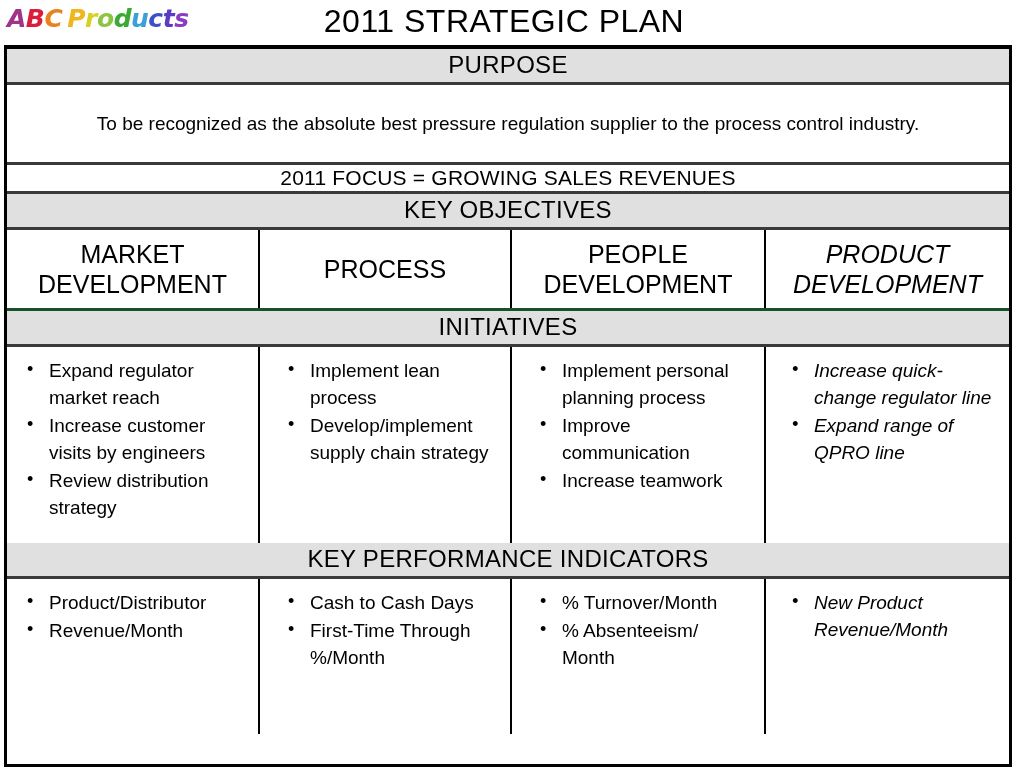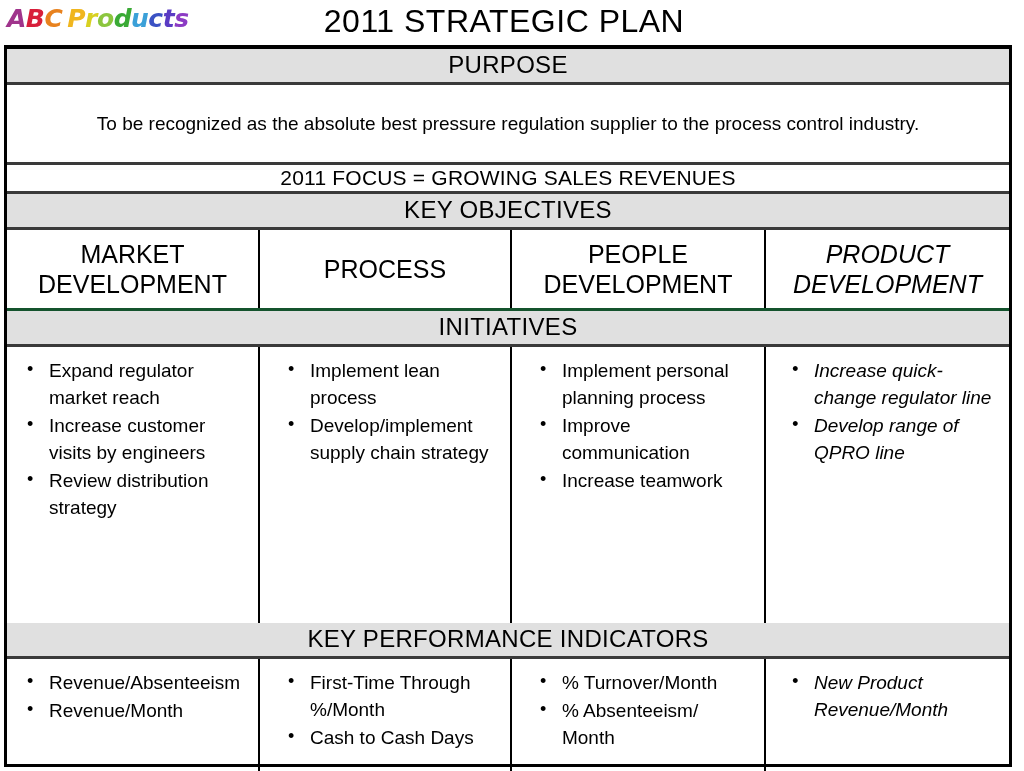--- a/index.html
+++ b/index.html
@@ -129,21 +129,21 @@
     display: flex;
     flex-direction: column;
     align-items: center;
     justify-content: center;
     text-align: center;
     font-size: 25px;
     line-height: 30px;
   }
 
   .initiatives-row .col {
-    height: 276px;
+    height: 196px;
     padding: 10px 6px 6px 6px;
   }
   .kpi-row .col {
     height: 155px;
     padding: 10px 6px 6px 6px;
   }
 
   ul.bullets {
     margin: 0;
     padding: 0 4px 0 34px;
@@ -228,38 +228,38 @@
       <div class="col col-3">
         <ul class="bullets">
             <li>Implement personal planning process</li>
             <li>Improve communication</li>
             <li>Increase teamwork</li>
           </ul>
       </div>
       <div class="col col-4">
         <ul class="bullets">
             <li>Increase quick-change regulator line</li>
-            <li>Develop range of QPRO line</li>
+            <li>Expand range of QPRO line</li>
           </ul>
       </div>
     </div>
 
     <div class="band band-header">KEY PERFORMANCE INDICATORS</div>
 
     <div class="cols kpi-row">
       <div class="col col-1">
         <ul class="bullets">
-            <li>Revenue/Absenteeism</li>
+            <li>Product/Distributor</li>
             <li>Revenue/Month</li>
           </ul>
       </div>
       <div class="col col-2">
         <ul class="bullets">
+            <li>Cash to Cash Days</li>
             <li>First-Time Through %/Month</li>
-            <li>Cash to Cash Days</li>
           </ul>
       </div>
       <div class="col col-3">
         <ul class="bullets">
             <li>% Turnover/Month</li>
             <li>% Absenteeism/ Month</li>
           </ul>
       </div>
       <div class="col col-4">
         <ul class="bullets">

